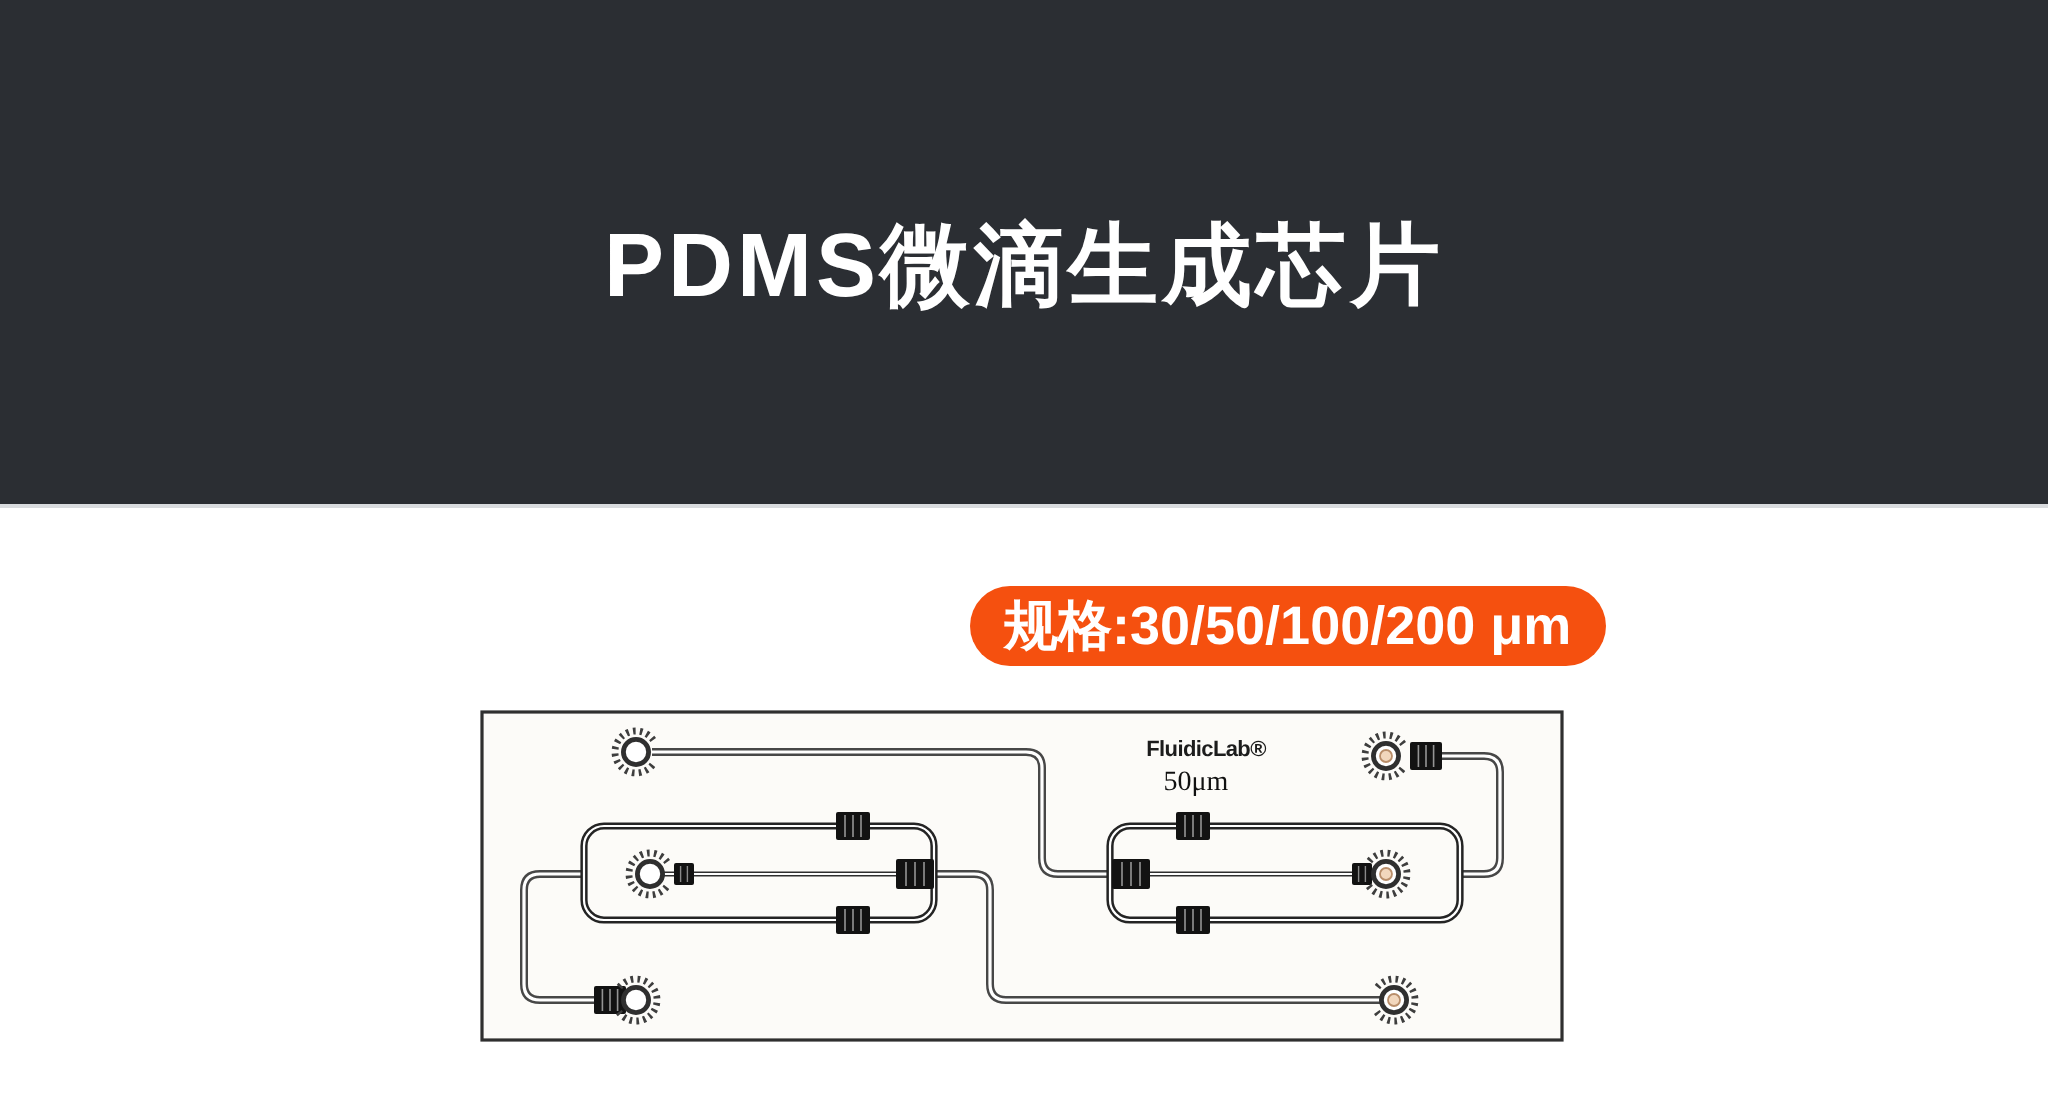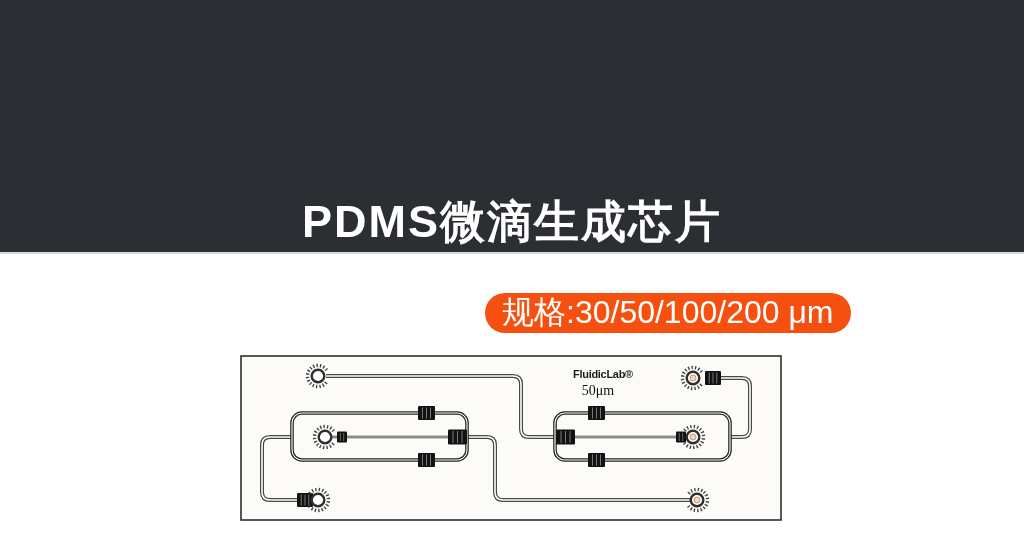--- a/index.html
+++ b/index.html
@@ -1,22 +1,22 @@
 <!DOCTYPE html>
 <html><head>
 <meta charset="utf-8">
 <style>
   html,body{margin:0;padding:0;background:#ffffff;}
   .page{position:relative;width:1024px;height:549px;background:#ffffff;overflow:hidden;
         font-family:"Liberation Sans","DejaVu Sans",sans-serif;}
   .hero{position:absolute;left:0;top:0;width:1024px;height:252px;background:#2b2e33;
-        border-bottom:2px solid #d9dbde;display:flex;align-items:flex-end;justify-content:center;}
+        border-bottom:2px solid #d9dbde;display:flex;align-items:center;justify-content:center;}
   .hero-title{color:#ffffff;font-size:45px;font-weight:bold;letter-spacing:2px;padding-top:14px;}
   .spec-badge{position:absolute;left:485px;top:293px;height:40px;background:#f5500f;
-        border-radius:21px;color:#ffffff;font-size:32px;font-weight:normal;
+        border-radius:21px;color:#ffffff;font-size:27px;font-weight:bold;
         display:flex;align-items:center;padding:0 17px;white-space:nowrap;}
   .chip-svg{position:absolute;left:240px;top:355px;}
   .chan-out{fill:none;stroke:#474747;stroke-width:4;}
   .chan-in{fill:none;stroke:#ffffff;stroke-width:1.6;}
   .loop-out{fill:none;stroke:#242424;stroke-width:3.6;}
   .loop-in{fill:none;stroke:#ffffff;stroke-width:1.1;}
   .mid-out{fill:none;stroke:#2e2e2e;stroke-width:2.6;}
   .mid-in{fill:none;stroke:#ffffff;stroke-width:0.9;}
   .brand-text{font-family:"Liberation Sans","DejaVu Sans",sans-serif;font-size:11px;font-weight:bold;
         fill:#1c1c1c;letter-spacing:-0.3px;}

